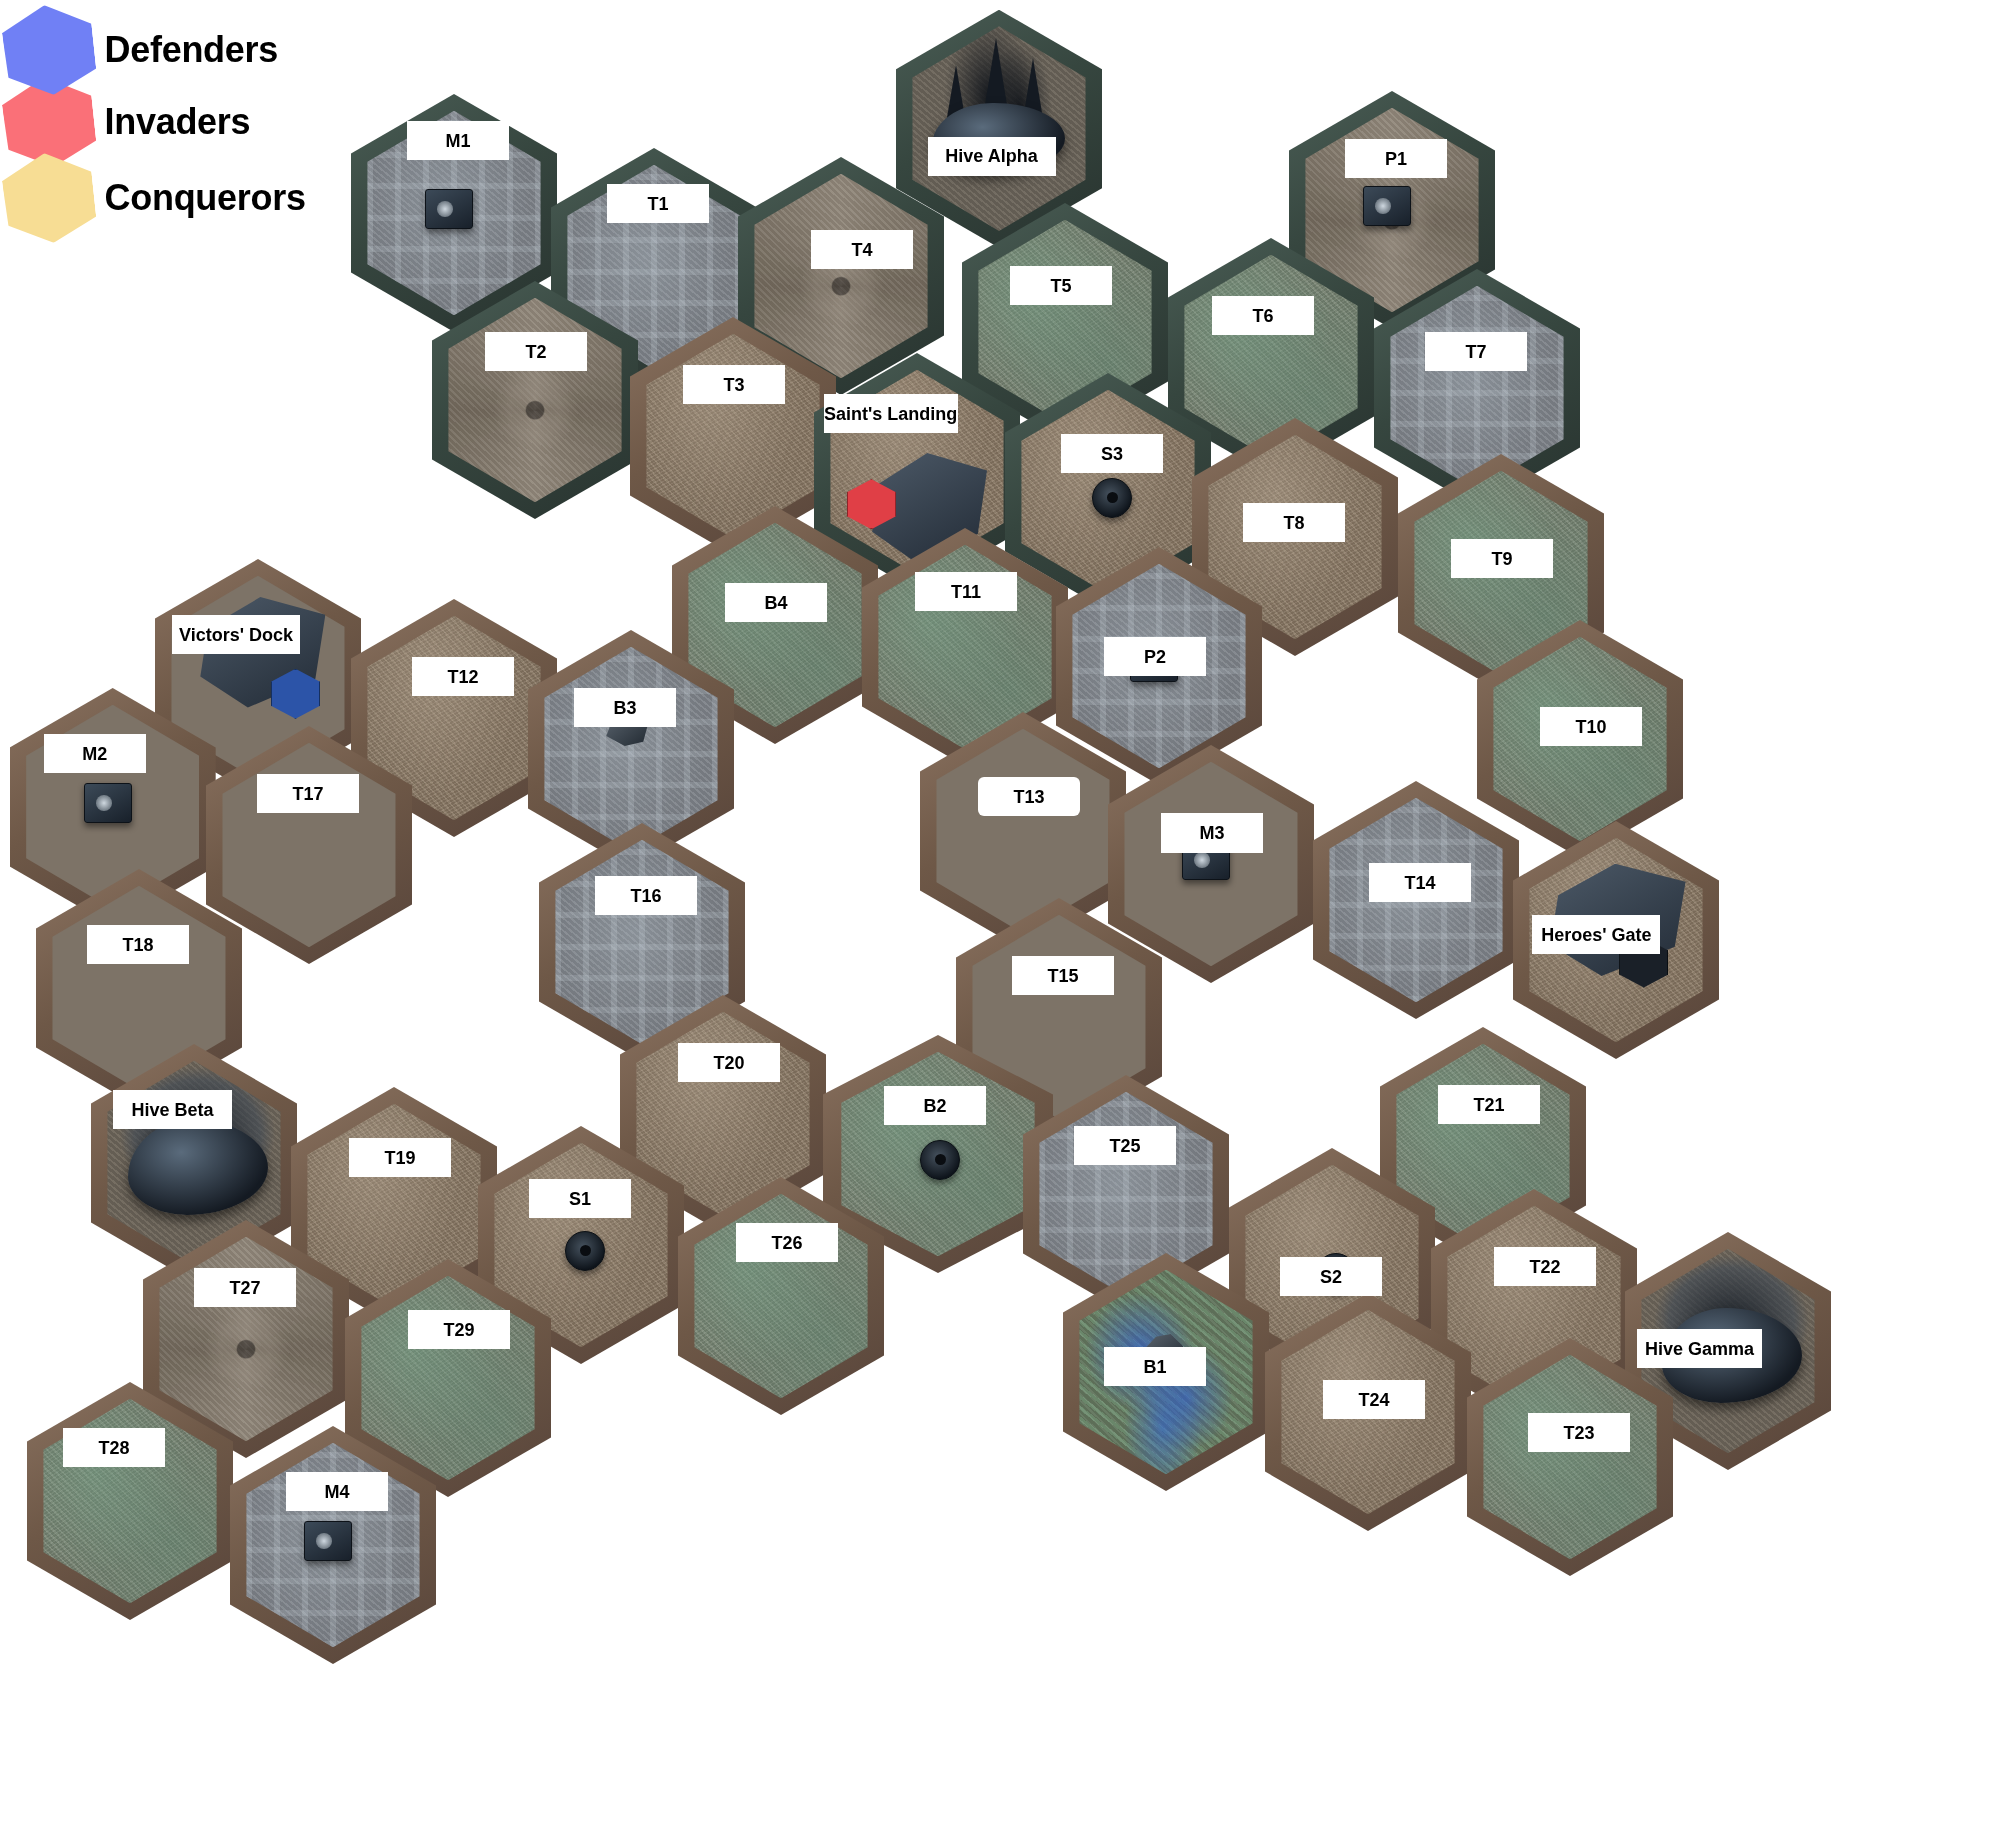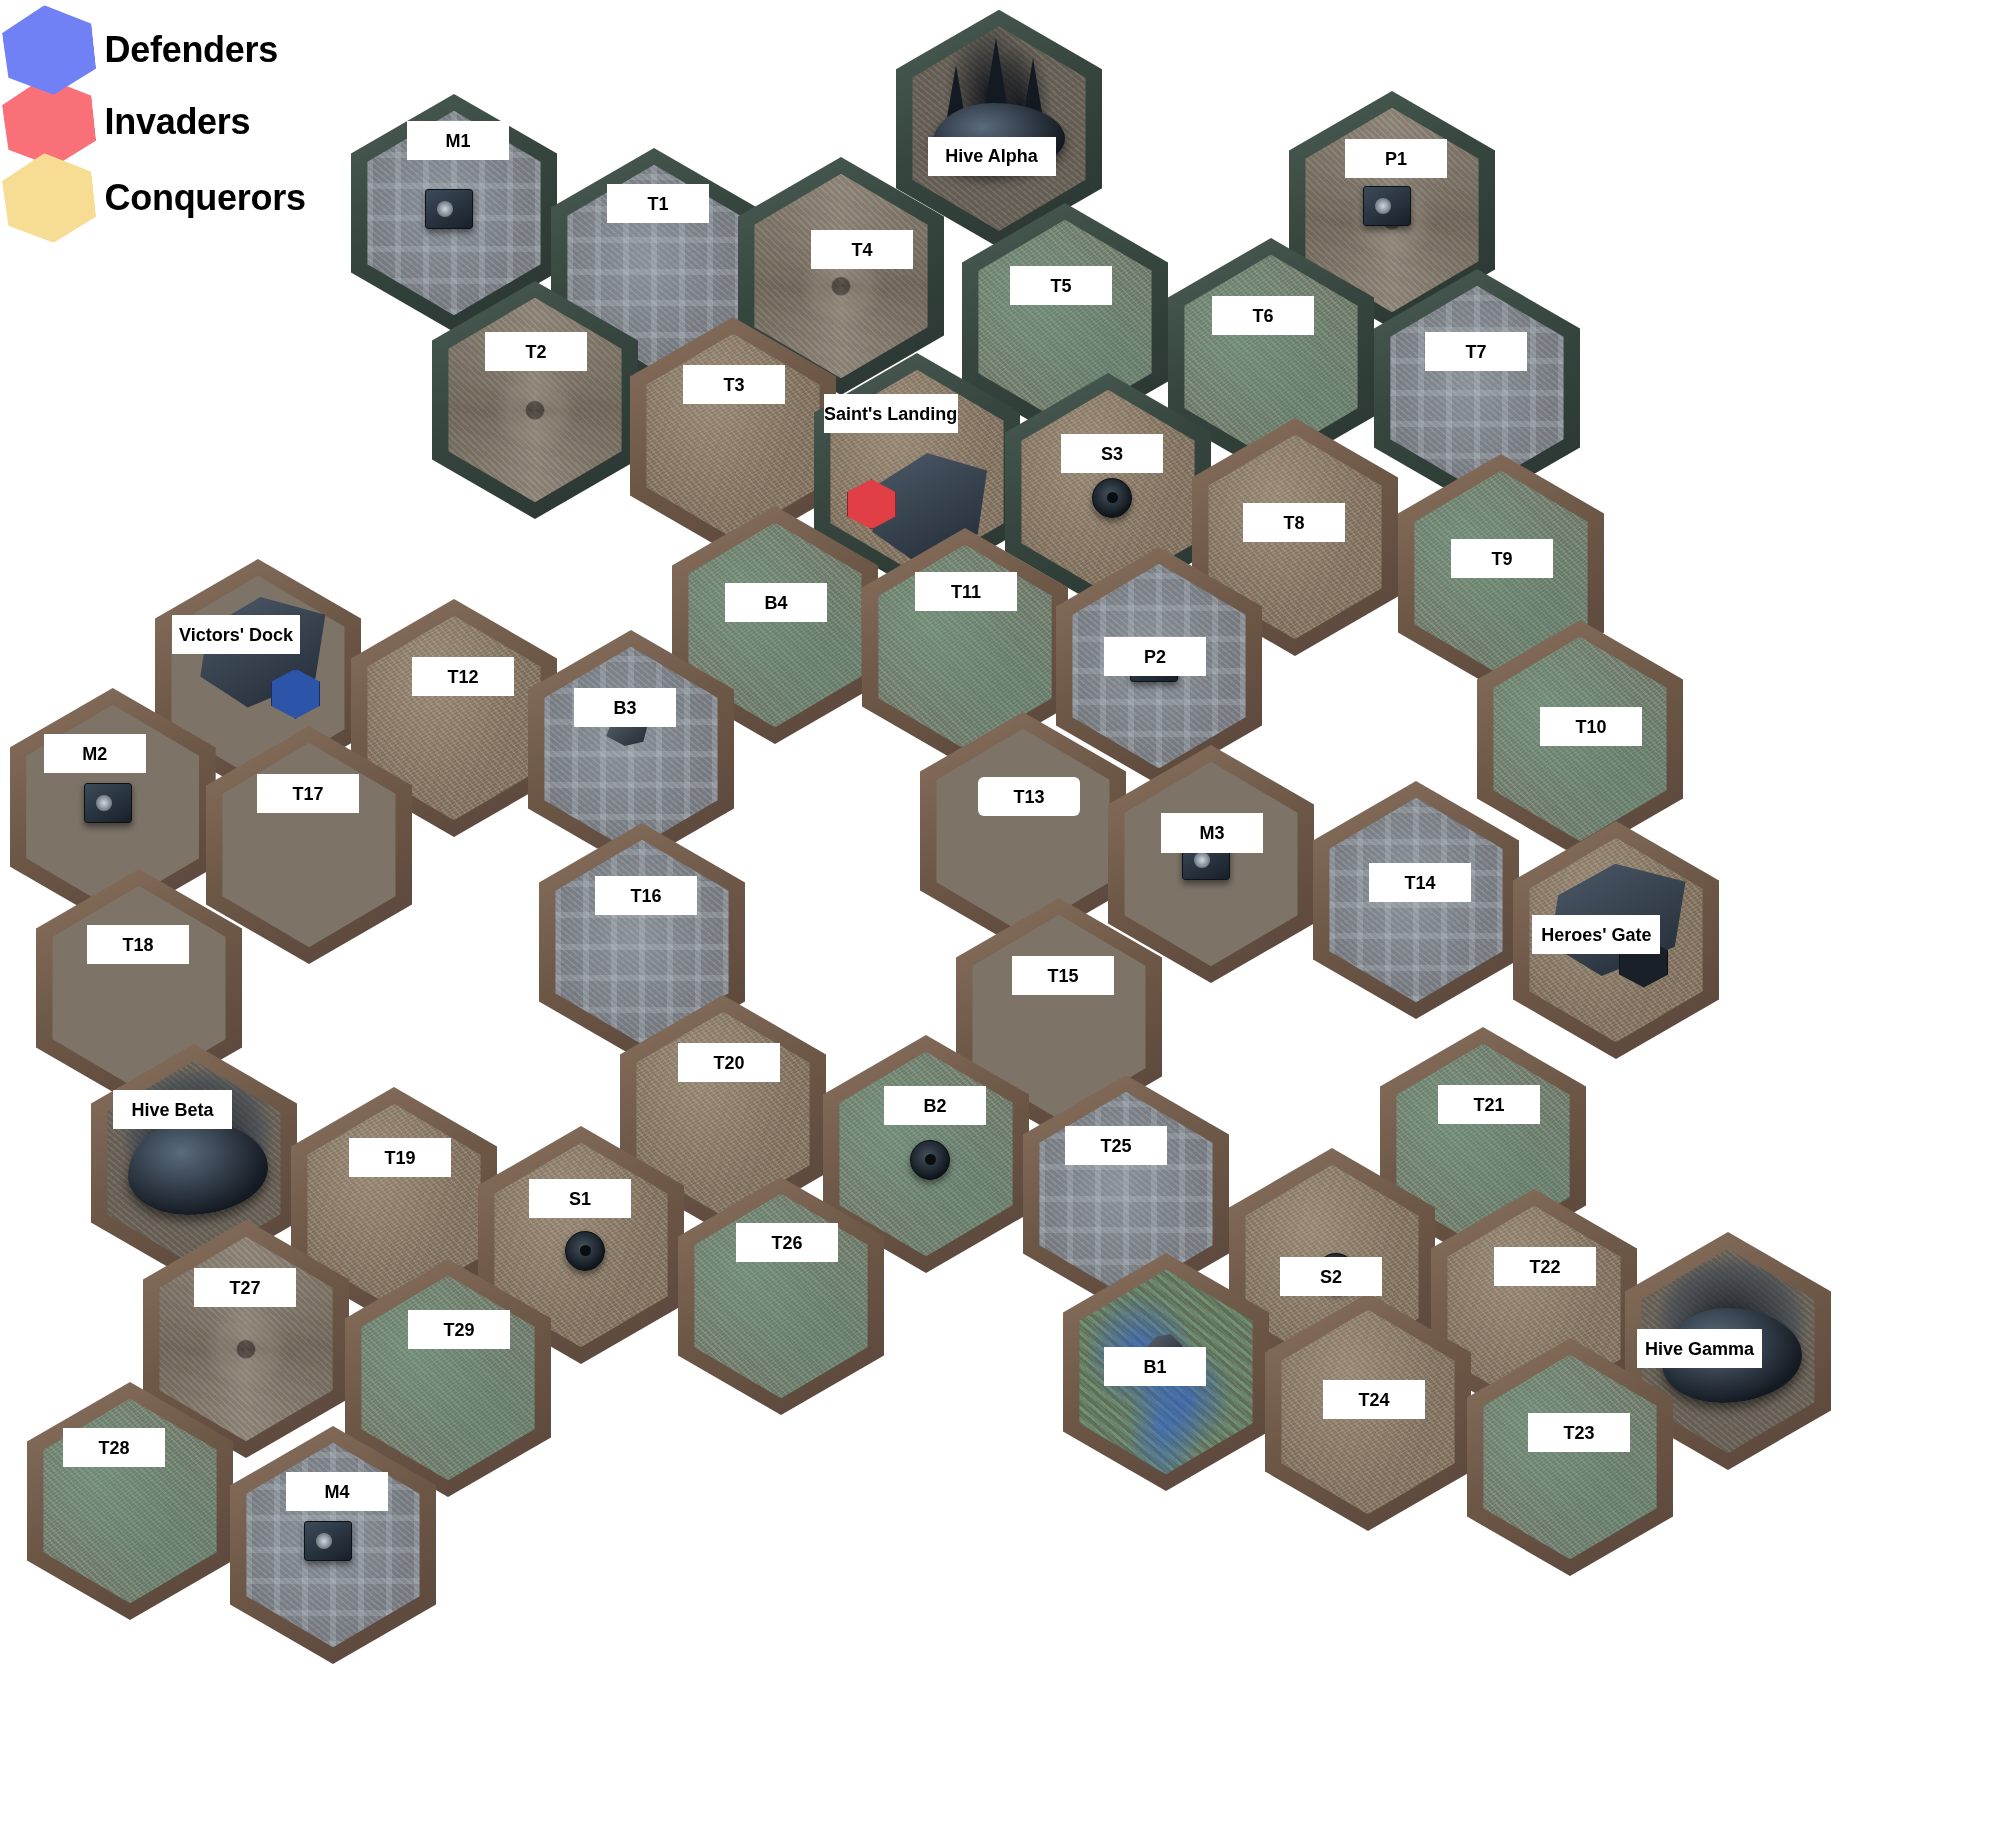--- a/index.html
+++ b/index.html
@@ -326,35 +326,35 @@
     <div class="hex f-brown t-rock" style="left: 956px; top: 898px;">
       <div class="frame"></div>
       <div class="inner t-rock"></div>
       <div class="plate" style="left: 56px; top: 58px; width: 102px; height: 39px;">T15</div>
     </div>
     <div class="hex f-brown t-dust" style="left: 620px; top: 995px;">
       <div class="frame"></div>
       <div class="inner t-dust"></div>
       <div class="plate" style="left: 58px; top: 48px; width: 102px; height: 39px;">T20</div>
     </div>
-    <div class="hex f-brown t-moss" style="left: 823px; top: 1035px;">
+    <div class="hex f-brown t-moss" style="left: 823px; top: 1035px; padding-left: 24px;">
       <div class="frame"></div>
       <div class="inner t-moss"></div>
       <div class="feature turret" style="left: 42%; top: 44%;"></div>
       <div class="plate" style="left: 61px; top: 51px; width: 102px; height: 39px;">B2</div>
     </div>
     <div class="hex f-brown t-moss" style="left: 1380px; top: 1027px;">
       <div class="frame"></div>
       <div class="inner t-moss"></div>
       <div class="plate" style="left: 58px; top: 58px; width: 102px; height: 39px;">T21</div>
     </div>
     <div class="hex f-brown t-ruin" style="left: 1023px; top: 1075px;">
       <div class="frame"></div>
       <div class="inner t-ruin"></div>
-      <div class="plate" style="left: 42px; top: 51px; width: 102px; height: 39px;">T25</div>
+      <div class="plate" style="left: 51px; top: 51px; width: 102px; height: 39px;">T25</div>
     </div>
     <div class="hex f-brown t-hive" style="left: 91px; top: 1044px;">
       <div class="frame"></div>
       <div class="inner t-hive"></div>
       <div class="feature hivemass" style="left: 18%; top: 32%; width: 68%; height: 40%;"></div>
       <div class="plate" style="left: 22px; top: 46px; width: 119px; height: 39px;">Hive Beta</div>
     </div>
     <div class="hex f-brown t-dust" style="left: 291px; top: 1087px;">
       <div class="frame"></div>
       <div class="inner t-dust"></div>

